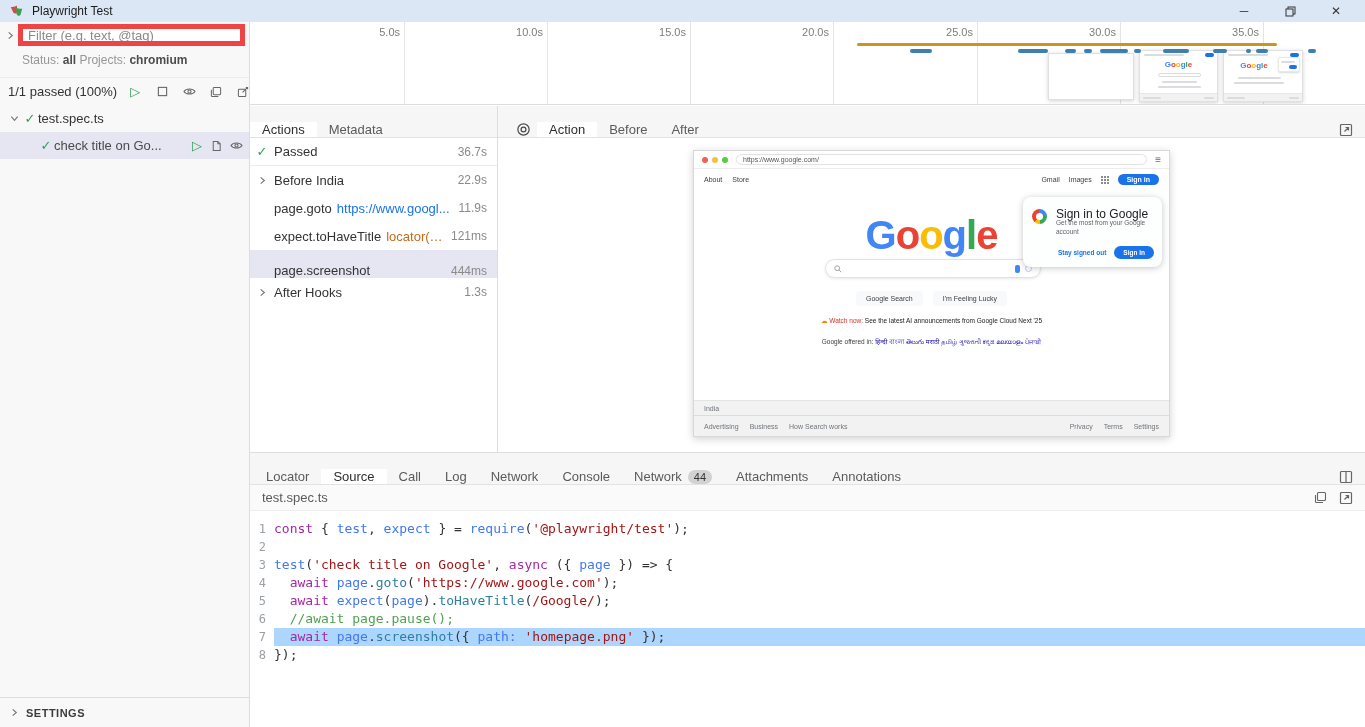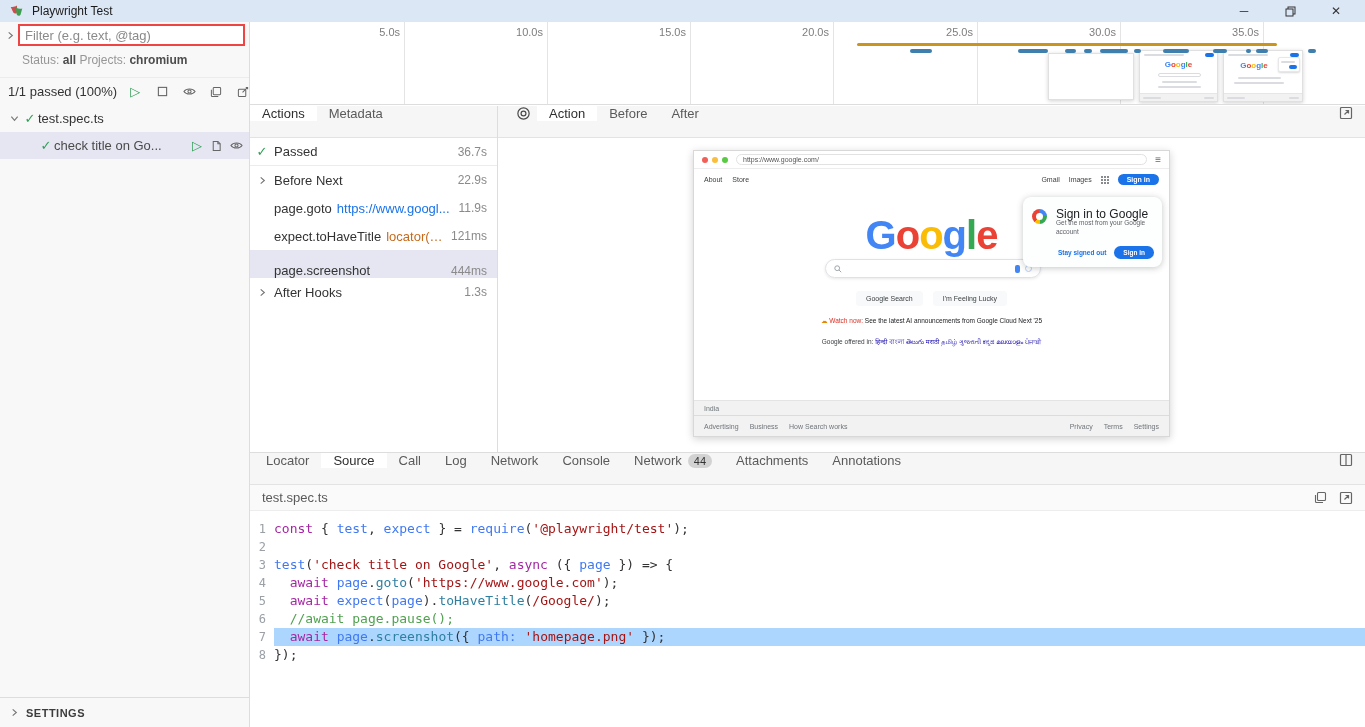--- a/index.html
+++ b/index.html
@@ -15,21 +15,21 @@
 
   
   .sidebar { position:absolute; left:0; top:22px; width:250px; height:705px; background:#f8f8f8;
              border-right:1px solid #ddd; }
   .sb-header { display:flex; align-items:center; height:30px; padding:0 8px; }
   .sb-brand { font-size:11px; font-weight:bold; letter-spacing:.8px; color:#3c3c3c; margin-left:6px; }
   .sb-header .spacer { flex:1; }
   .icon-btn { width:20px; height:20px; display:flex; align-items:center; justify-content:center; color:#555; }
   .sb-filter { display:flex; align-items:center; padding:2px 4px 2px 2px; }
   .chev { color:#777; width:16px; display:flex; justify-content:center; }
-  .sb-filter input { flex:1; height:22px; border:2px solid #ef4444; background:#fff; font-size:13px;
+  .sb-filter input { flex:1; height:22px; border:5px solid #ef4444; background:#fff; font-size:13px;
                      padding:0 5px; color:#333; outline:none; font-family:"Liberation Sans",sans-serif; }
   .sb-filter input::placeholder { color:#8a8a8a; }
   .sb-status { font-size:12px; color:#969696; padding:5px 8px 8px 22px; }
   .sb-status b { color:#4d4d4d; font-weight:bold; }
   .sb-toolbar { display:flex; align-items:center; height:28px; padding:0 6px 0 8px; border-top:1px solid #ececec; margin-top:2px; }
   .sb-summary { font-size:13px; color:#333; margin-right:6px; white-space:nowrap; }
   .sb-toolbar .icons { display:flex; align-items:center; gap:7px; margin-left:2px; }
   .tree-row { display:flex; align-items:center; height:27px; font-size:13px; color:#333; padding:0 6px; }
   .tree-row.selected { background:#e5e6f1; color:#4a4a4a; }
   .tree-row .check { color:#2f9e56; font-size:13px; width:16px; text-align:center; }
@@ -48,21 +48,21 @@
   .tl-bar { position:absolute; border-radius:2px; }
   .tl-thumb { position:absolute; background:#fff; border:1px solid #e0e0e0; box-shadow:0 1px 4px rgba(0,0,0,.18); overflow:hidden; }
   .mini-pill { position:absolute; background:#1a73e8; border-radius:3px; }
   .mini-line { position:absolute; background:#dadce0; border-radius:2px; }
   .mini-footer { position:absolute; left:0; right:0; bottom:0; background:#f2f2f2; border-top:1px solid #e6e6e6; }
   .mini-logo { position:absolute; font-size:8px; font-weight:bold; letter-spacing:0; white-space:nowrap; }
   .mini-dialog { position:absolute; background:#fff; border:1px solid #e8e8e8; border-radius:2px; box-shadow:0 1px 2px rgba(0,0,0,.15); }
 
   
   .mid { position:absolute; left:250px; top:106px; width:1115px; height:346px; display:flex; }
-  .tabstrip { height:32px; display:flex; align-items:flex-start; background:#f6f6f6; border-bottom:1px solid #e3e3e3; }
+  .tabstrip { height:32px; display:flex; align-items:flex-end; background:#f6f6f6; border-bottom:1px solid #e3e3e3; }
   .tab { display:flex; align-items:center; padding:0 12px; font-size:13px; color:#5a5a5a; cursor:default; white-space:nowrap; }
   .tab.active { background:#fff; color:#2e2e2e; }
   .badge { margin-left:6px; background:#d2d2d2; color:#333; border-radius:9px; font-size:11px; padding:1px 6px; }
 
   .actions-panel { width:248px; border-right:1px solid #ddd; display:flex; flex-direction:column; background:#fff; }
   .action-row { display:flex; align-items:center; height:28px; font-size:13px; color:#333; }
   .action-row.sep { border-bottom:1px solid #ececec; }
   .action-row.selected { background:#e5e6f1;align-items:flex-end; }
   .action-row .pre { width:24px; display:flex; justify-content:center; flex:none; color:#777; }
   .action-row .main { display:flex; gap:5px; overflow:hidden; white-space:nowrap; }
@@ -323,21 +323,21 @@
           </span>
           <span class="dur">36.7s</span>
         </div>
         <div class="action-row">
           <span class="pre">
             <svg class="glyph" width="9" height="9" viewBox="0 0 10 10">
               <path d="M3 1.5L7 5L3 8.5" fill="none" stroke="#777" stroke-width="1.3"></path>
             </svg>
           </span>
           <span class="main">
-            <span>Before Next</span>
+            <span>Before India</span>
           </span>
           <span class="dur">22.9s</span>
         </div>
         <div class="action-row">
           <span class="pre"></span>
           <span class="main">
             <span>page.goto</span>
             <span class="arg-link">https://www.googl...</span>
           </span>
           <span class="dur">11.9s</span>

